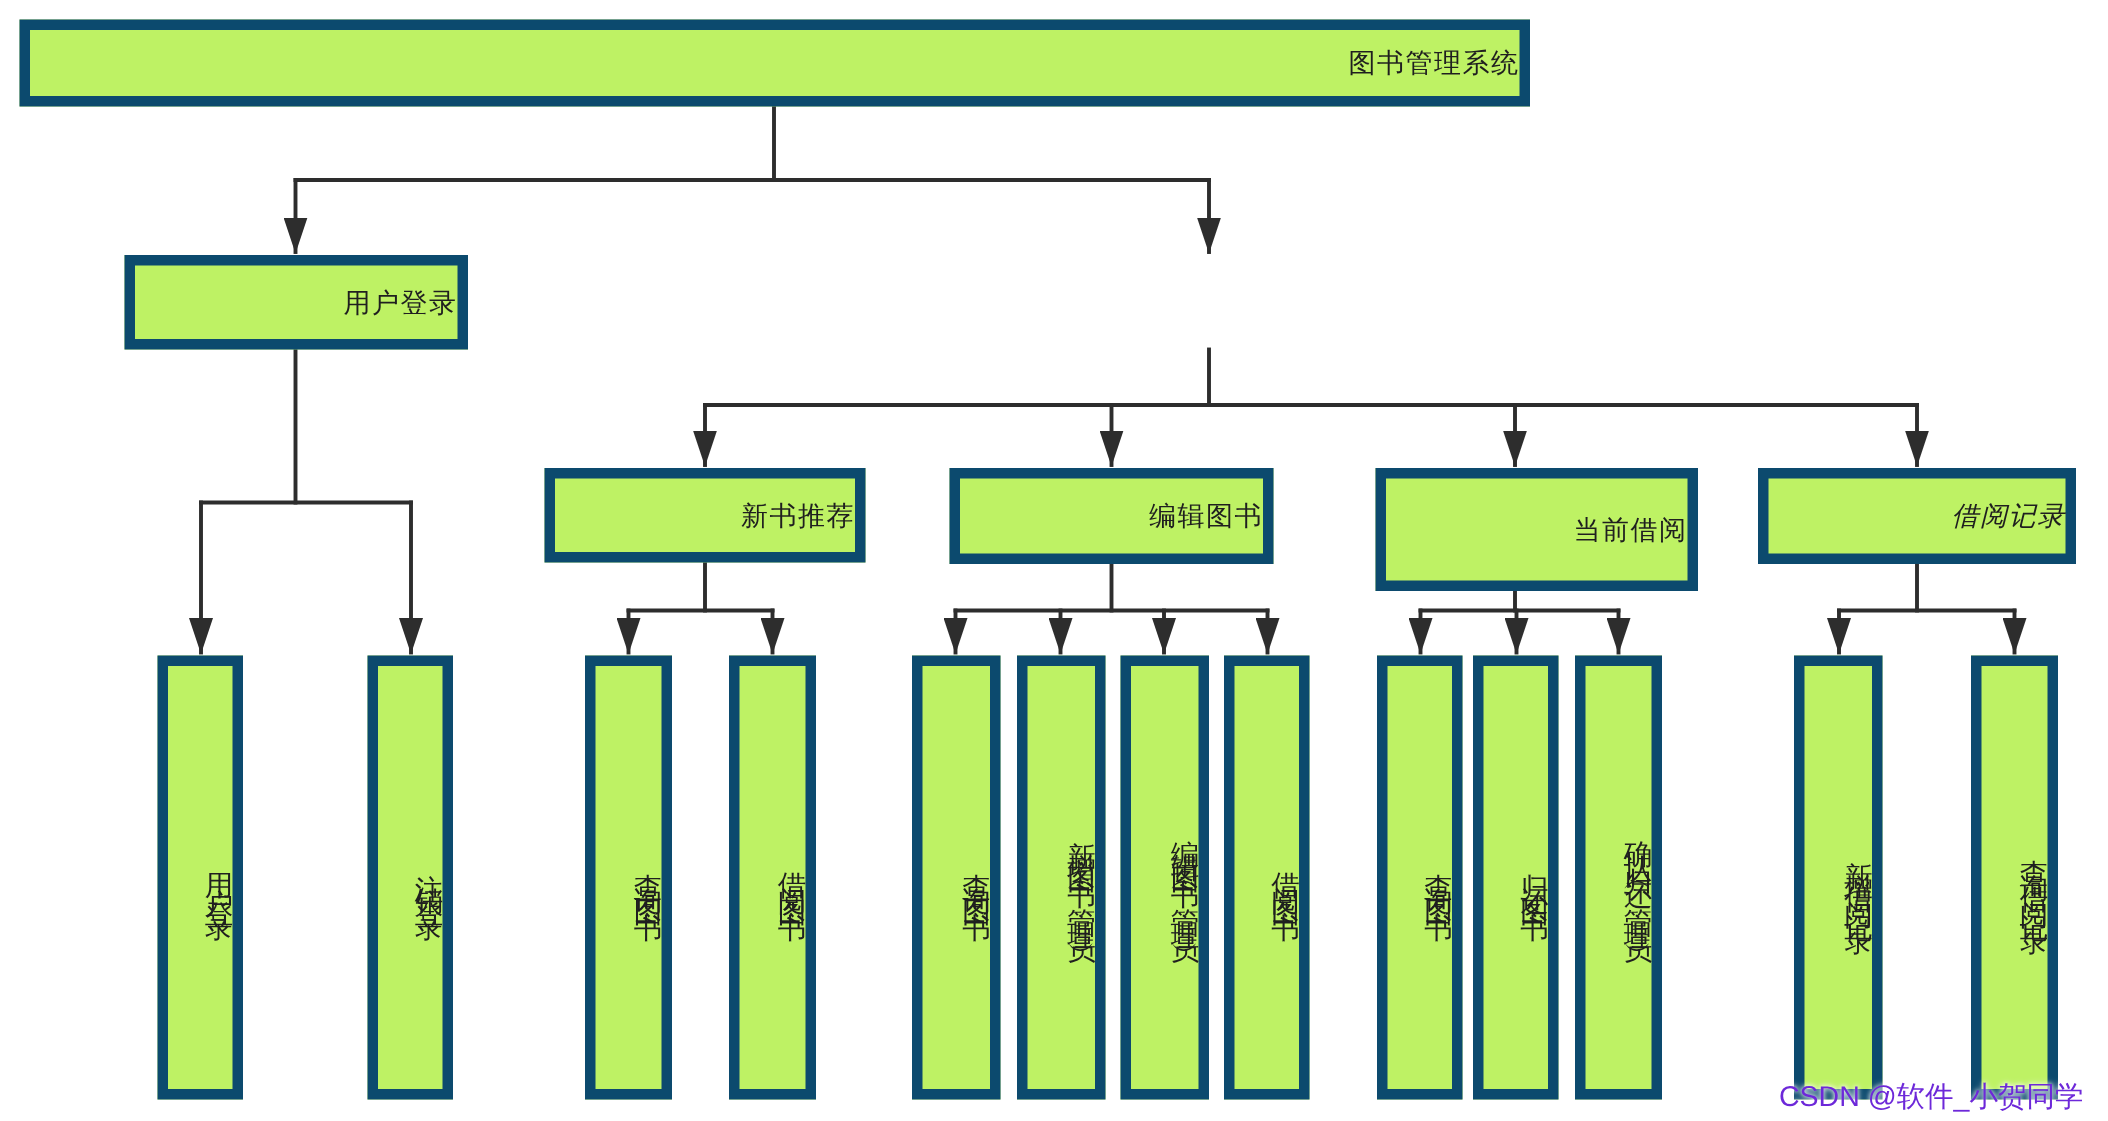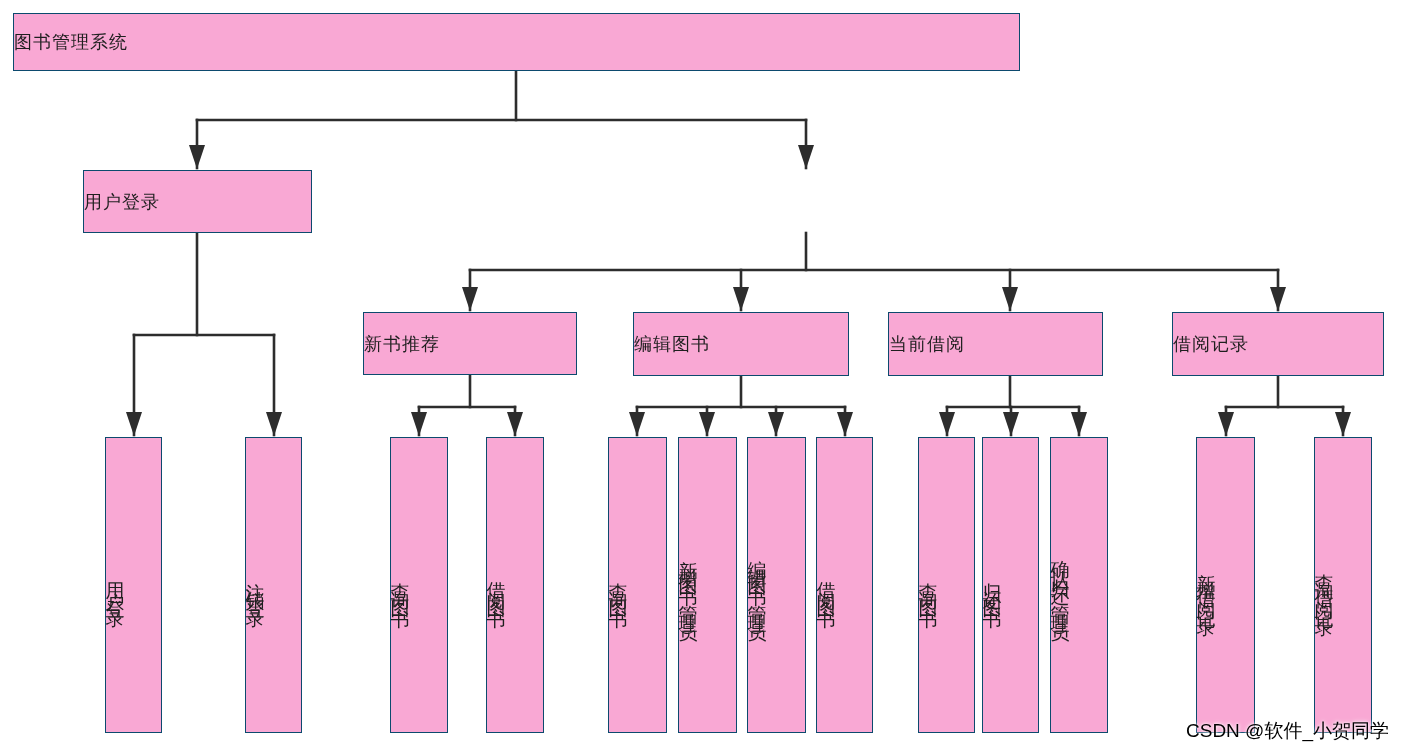--- a/index.html
+++ b/index.html
@@ -25,25 +25,25 @@
   }
   svg.connectors path {
     stroke: #2d2d2d;
     stroke-width: 2.6;
     fill: none;
     stroke-linecap: square;
   }
   .box {
     position: absolute;
     box-sizing: border-box;
-    background: #f9a8d4;
-    border: 1px solid #0c4a6e;
+    background: #bef264;
+    border: 7px solid #0c4a6e;
     display: flex;
     align-items: center;
-    justify-content: flex-start;
+    justify-content: flex-end;
     color: #1f1f1f;
     z-index: 2;
   }
   .box.h .label {
     font-size: 18px;
     letter-spacing: 1px;
     white-space: nowrap;
   }
   .box.v .label {
     writing-mode: vertical-rl;
@@ -52,43 +52,43 @@
     line-height: 1;
     letter-spacing: 9px;
     white-space: nowrap;
   }
   
   .n-root   { left: 13px;   top: 13px;  width: 1007px; height: 58px; }
   .n-l2-0   { left: 83px;   top: 170px; width: 229px;  height: 63px; }
   .n-l2-1   { left: 703px;  top: 170px; width: 207px;  height: 63px; }
   .n-l3-0   { left: 363px;  top: 312px; width: 214px;  height: 63px; }
   .n-l3-1   { left: 633px;  top: 312px; width: 216px;  height: 64px; }
-  .n-l3-2   { left: 888px;  top: 312px; width: 215px;  height: 64px; }
-  .n-l3-3   { left: 1172px; top: 312px; width: 212px;  height: 64px; }
+  .n-l3-2   { left: 917px;  top: 312px; width: 215px;  height: 82px; }
+  .n-l3-3   { left: 1172px; top: 312px; width: 212px;  height: 64px; font-style: italic; }
   .leaf     { top: 437px; height: 296px; }
   .n-lf-0  { left: 105px;  width: 57px; }
   .n-lf-1  { left: 245px;  width: 57px; }
   .n-lf-2  { left: 390px;  width: 58px; }
   .n-lf-3  { left: 486px;  width: 58px; }
   .n-lf-4  { left: 608px;  width: 59px; }
   .n-lf-5  { left: 678px;  width: 59px; }
   .n-lf-6  { left: 747px;  width: 59px; }
   .n-lf-7  { left: 816px;  width: 57px; }
   .n-lf-8  { left: 918px;  width: 57px; }
   .n-lf-9  { left: 982px;  width: 57px; }
   .n-lf-10 { left: 1050px; width: 58px; }
   .n-lf-11 { left: 1196px; width: 59px; }
   .n-lf-12 { left: 1314px; width: 58px; }
   .watermark {
     position: absolute;
     left: 1186px;
     top: 718px;
     z-index: 3;
     font-size: 19px;
-    color: #000000;
+    color: #6d28d9;
     white-space: nowrap;
     text-shadow: 0 0 3px #ffffff, 0 0 5px #ffffff;
   }
 </style>
 </head>
 <body>
 
 <div class="canvas">
 
   <svg class="connectors" viewBox="0 0 1405 747" xmlns="http://www.w3.org/2000/svg">

